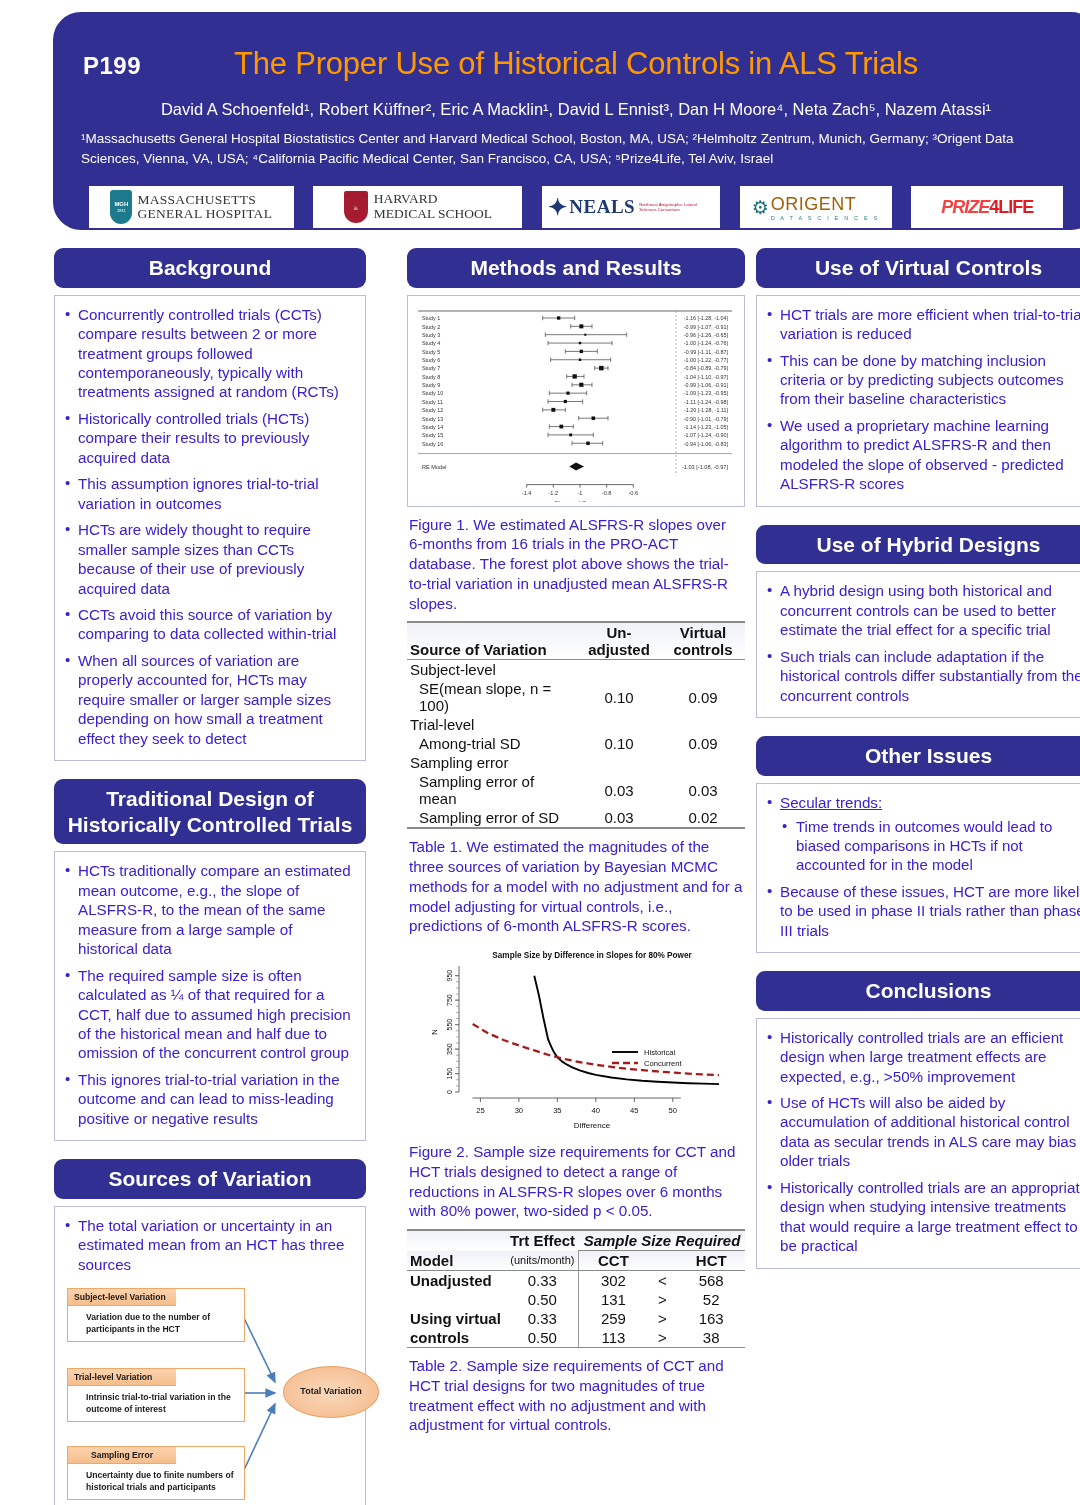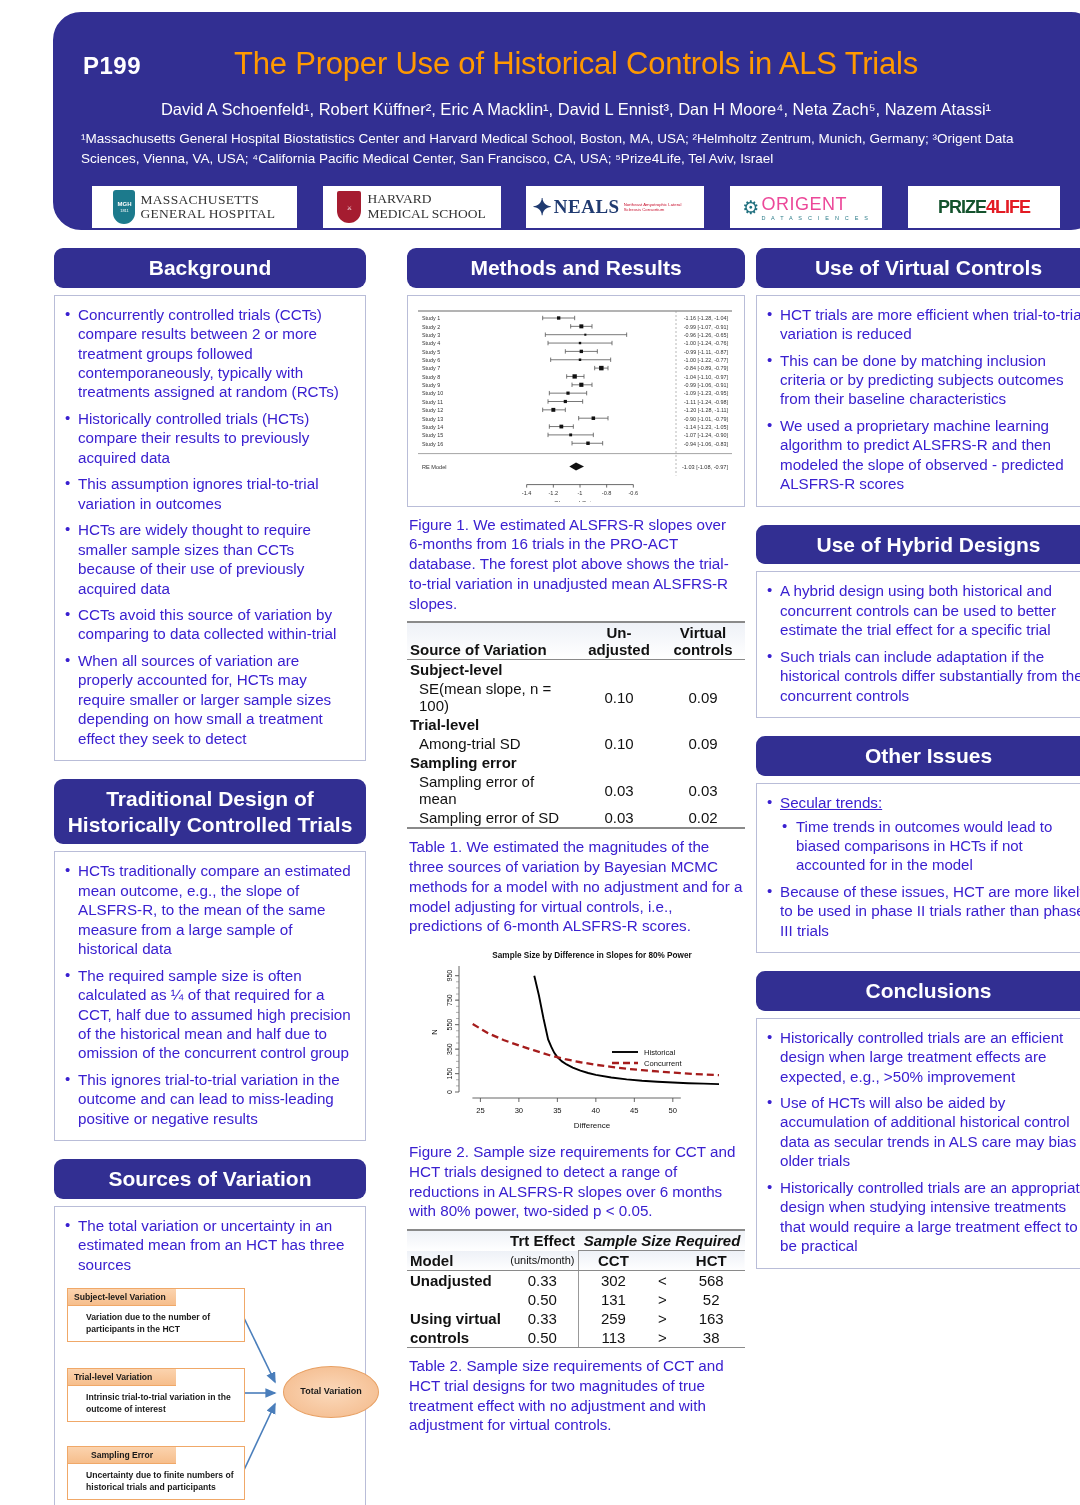--- a/index.html
+++ b/index.html
@@ -43,21 +43,21 @@
     position: absolute; left: 0; top: 172px; width: 100%;
     display: flex; justify-content: space-around; align-items: center;
     padding: 0 24px;
   }
   .logo-box {
     background: #ffffff; height: 42px; display: flex;
     align-items: center; justify-content: center; padding: 2px 6px;
     overflow: hidden;
   }
   .logo-mgh { width: 205px; }
-  .logo-hms { width: 178px; }
+  .logo-hms { width: 209px; }
   .logo-neals { width: 178px; }
   .logo-origent { width: 152px; }
   .logo-p4l { width: 152px; }
 
   .mgh-shield { width: 22px; height: 34px; background:#1C7A8C;
     border-radius: 3px 3px 11px 11px; display:flex; flex-direction:column;
     align-items:center; justify-content:center; color:#fff; }
   .mgh-shield .t { font-size: 6px; font-weight:bold; line-height:1.1; }
   .mgh-shield .y { font-size: 4px; }
   .mgh-txt { font-family:"Liberation Serif", serif; font-size: 13.5px;
@@ -68,26 +68,26 @@
     justify-content:center; color:#fff; font-size:6px; }
   .hms-txt { font-family:"Liberation Serif", serif; font-size: 13.5px;
     line-height: 1.08; color:#333; margin-left:6px; }
 
   .neals-n { font-family:"Liberation Serif", serif; font-size: 23px;
     color:#1F3A70; font-weight:bold; }
   .neals-word { font-family:"Liberation Serif", serif; font-size:19px;
     color:#1F3A70; font-weight:bold; letter-spacing:0.5px; margin-left:2px;}
   .neals-sub { font-size:4.3px; color:#C8102E; line-height:1.25; margin-left:4px; }
 
-  .orig-word { font-size: 18px; color:#ec4899; letter-spacing:0.5px; }
+  .orig-word { font-size: 18px; color:#a16207; letter-spacing:0.5px; }
   .orig-sub { font-size: 5.5px; color:#2E7D8A; letter-spacing:2.2px; }
   .orig-mark { color:#1F6F7E; font-size:19px; margin-right:2px; }
 
   .p4l { font-size: 18px; font-weight:bold; letter-spacing:-1px; }
-  .p4l .blk { color:#14532d; }
+  .p4l .blk { color:#ef4444;font-style:italic; }
   .p4l .red { color:#E31B23; }
 
   
   .col { position: absolute; top: 248px; }
   .col-left  { left: 18px;  width: 312px; }
   .col-mid   { left: 371px; width: 338px; }
   .col-right { left: 720px; width: 345px; }
 
   .sec-head {
     background: #322F92; color: #ffffff;
@@ -133,21 +133,21 @@
   table.dt { border-collapse: collapse; width: 100%;
     font-family:"Liberation Sans", sans-serif; }
   table.dt th, table.dt td { padding: 1px 3px; }
   .t1 .hdr-row th { font-size:15px; font-weight:bold; color:#111;
     vertical-align: bottom; text-align:center; }
   .t1 .hdr-row th.lbl { text-align:left; }
   .t1 .rule-top { border-top: 2px solid #8a8a8a; }
   .t1 .rule-mid { border-bottom: 1px solid #8a8a8a; }
   .t1 .rule-bot { border-bottom: 2px solid #8a8a8a; }
   .t1 td { font-size:15px; color:#111; }
-  .t1 td.grp { font-weight: bold; }
+  .t1 td.grp { font-weight: normal; }
   .t1 td.ind { padding-left: 12px; }
   .t1 td.num { text-align:center; width: 84px; }
   .hdrband { background: linear-gradient(#eef1f7,#ffffff); }
 
   .t2 th, .t2 td { font-size:15px; color:#111; }
   .t2 .th-b { font-weight:bold; text-align:center; }
   .t2 .small { font-size: 11px; font-weight: normal; }
   .t2 td.num { text-align:center; }
   .t2 td.cmp { text-align:center; width:30px; }
   .t2 .vline { border-left: 1px solid #999; }

